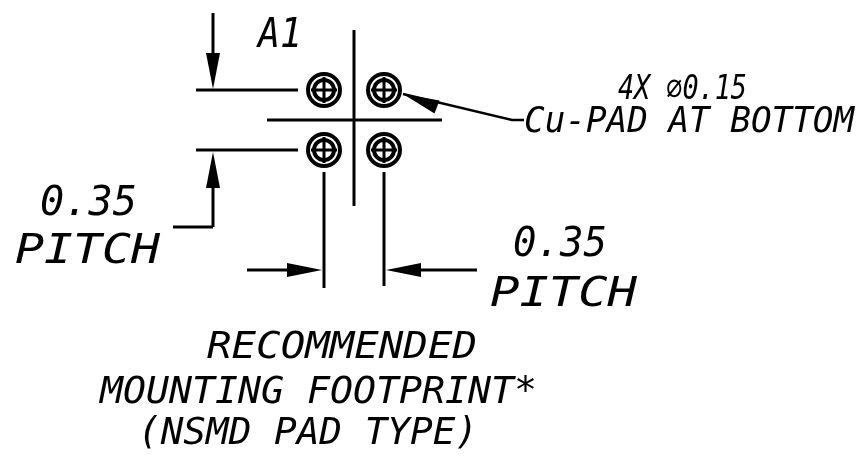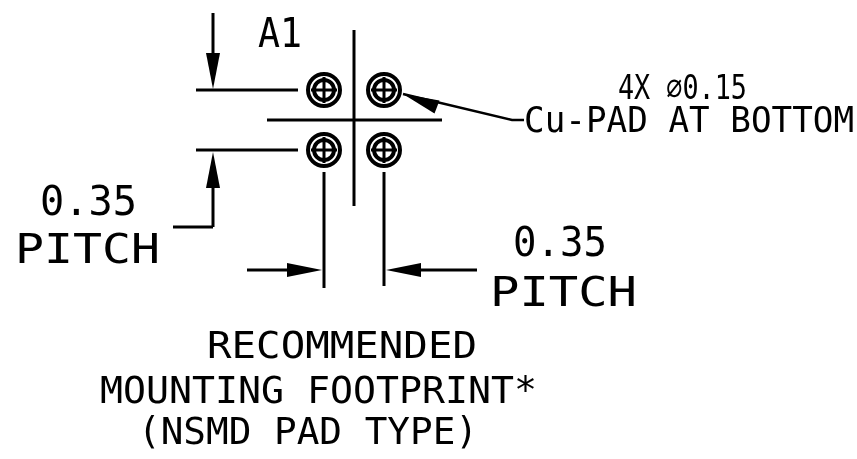--- a/index.html
+++ b/index.html
@@ -9,20 +9,21 @@
     width: 857px;
     height: 459px;
     overflow: hidden;
     font-family: "DejaVu Sans Mono", monospace;
   }
   .canvas {
     position: relative;
     width: 857px;
     height: 337px;
     background: #ffffff;
+    font-style: italic;
   }
   svg { display: block; }
   svg text {
     font-family: "DejaVu Sans Mono", monospace;
     fill: #000000;
     white-space: pre;
   }
   .dwg-line   { stroke: #000000; fill: none; }
   .dwg-fill   { fill: #000000; stroke: none; }
 </style>

